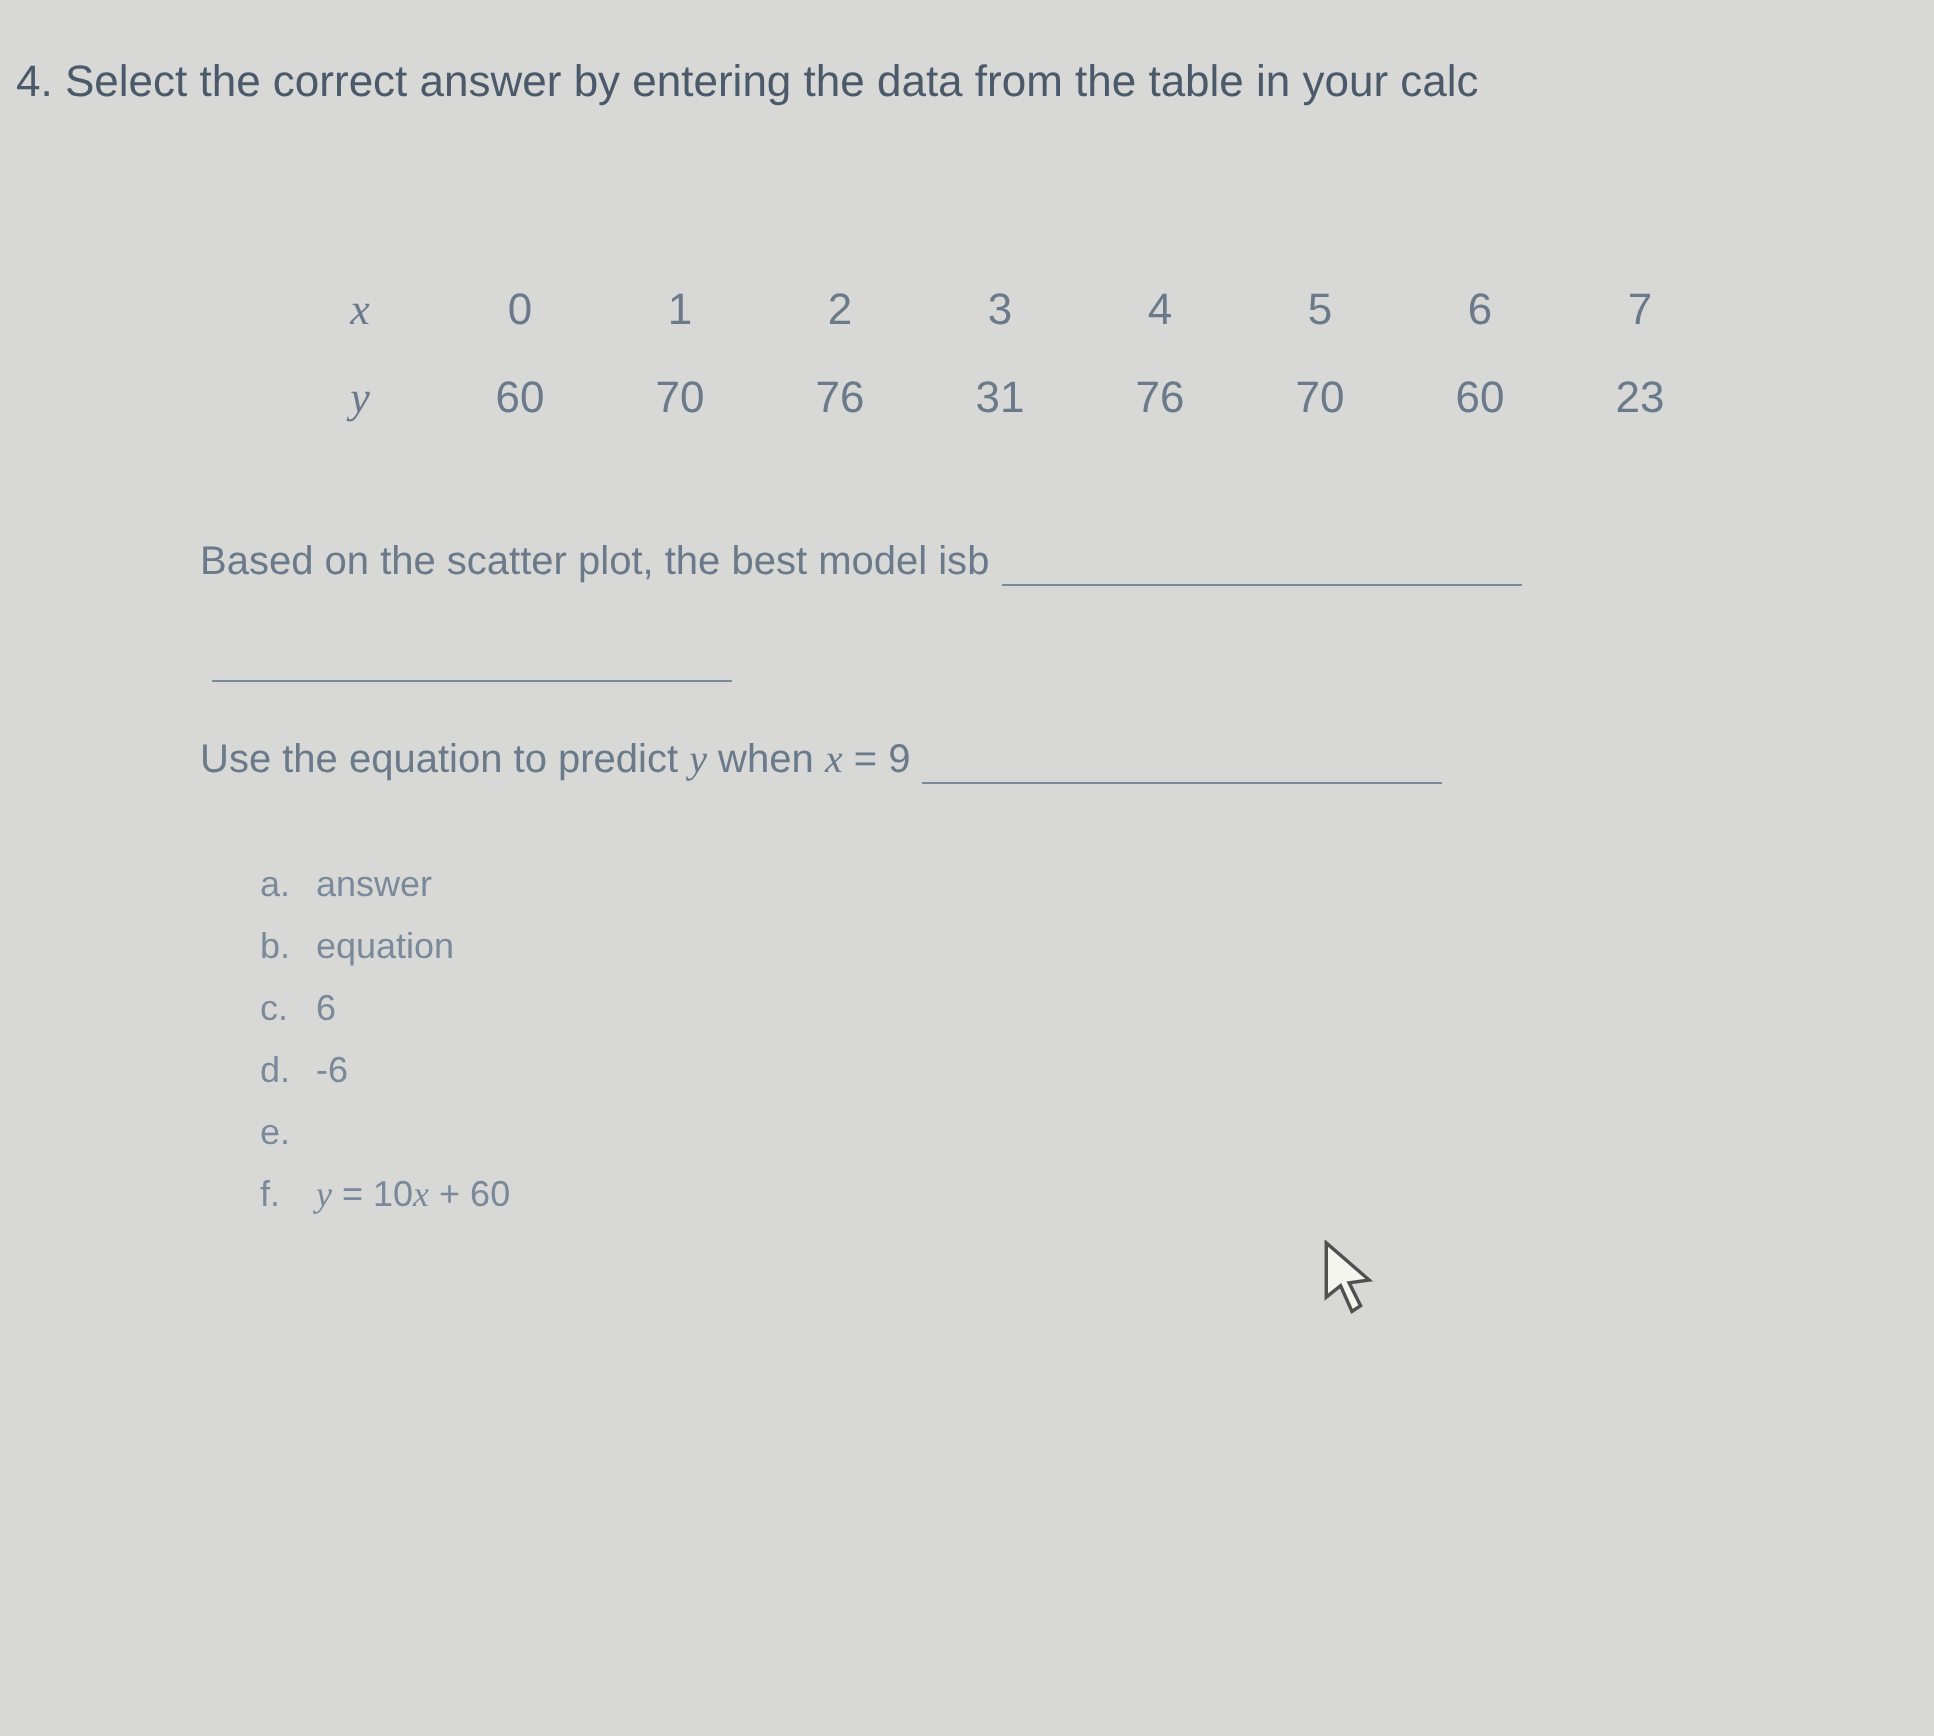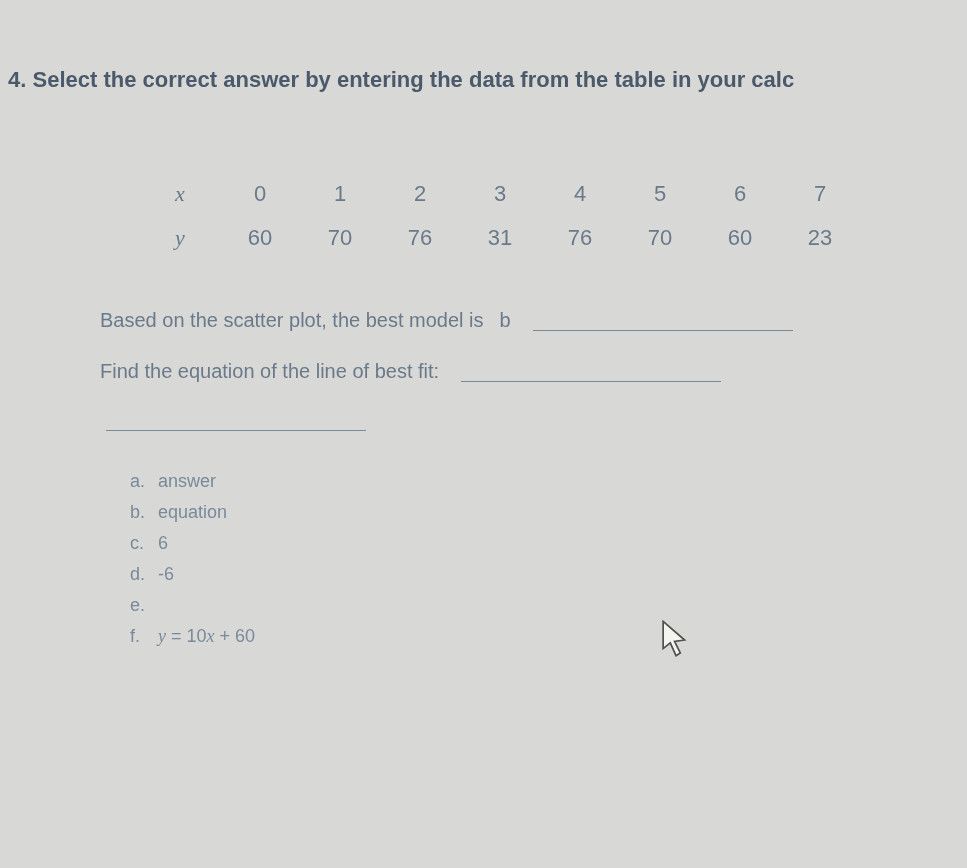--- a/index.html
+++ b/index.html
@@ -12,24 +12,23 @@
       background: #d8d8d6;
       width: 967px;
       height: 868px;
       padding: 0;
       color: #5a6a7a;
       overflow: hidden;
       position: relative;
     }
     .question-header {
       font-size: 22px;
-      font-weight: bold;
+      font-weight: normal;
       color: #4a5a6a;
       padding: 28px 8px 30px 8px;
-      margin-top: 39px;
     }
     .table-container {
       margin: 40px 0 40px 120px;
     }
     .data-table {
       border-collapse: separate;
       border-spacing: 40px 18px;
     }
     .data-table td {
       font-size: 22px;
@@ -40,22 +39,22 @@
     }
     .data-table td.header-cell {
       font-style: italic;
       font-family: 'Times New Roman', serif;
     }
     .prompt-line {
       font-size: 20px;
       color: #6a7a8a;
       margin: 28px 0 28px 100px;
       display: flex;
-      align-items: center;
-      gap: 16px;
+      align-items: flex-end;
+      gap: 0;
     }
     .blank-line {
       display: inline-block;
       border-bottom: 1px solid #7a8a9a;
       min-width: 260px;
       height: 20px;
       margin-left: 6px;
     }
     .options {
       margin: 40px 0 0 130px;
@@ -127,25 +126,27 @@
     </table>
 </div>
 
 <div class="prompt-line">
   <span>Based on the scatter plot, the best model is </span>
   <span>b</span>
   <span class="blank-line"></span>
 </div>
 
 <div class="prompt-line">
-  <span>Find the equation of the line of best fit:</span>
   <span class="blank-line"></span>
 </div>
 
 <div class="prompt-line">
+  <span>
+    <span>Use the equation to predict </span><span class="math-var">y</span><span> when </span><span class="math-var">x</span><span> = </span><span>9</span>
+  </span>
   <span class="blank-line"></span>
 </div>
 
 <div class="options">
   <div class="option-row">
     <span class="option-letter">a.</span>
     <span>answer</span>
   </div>
   <div class="option-row">
     <span class="option-letter">b.</span>

